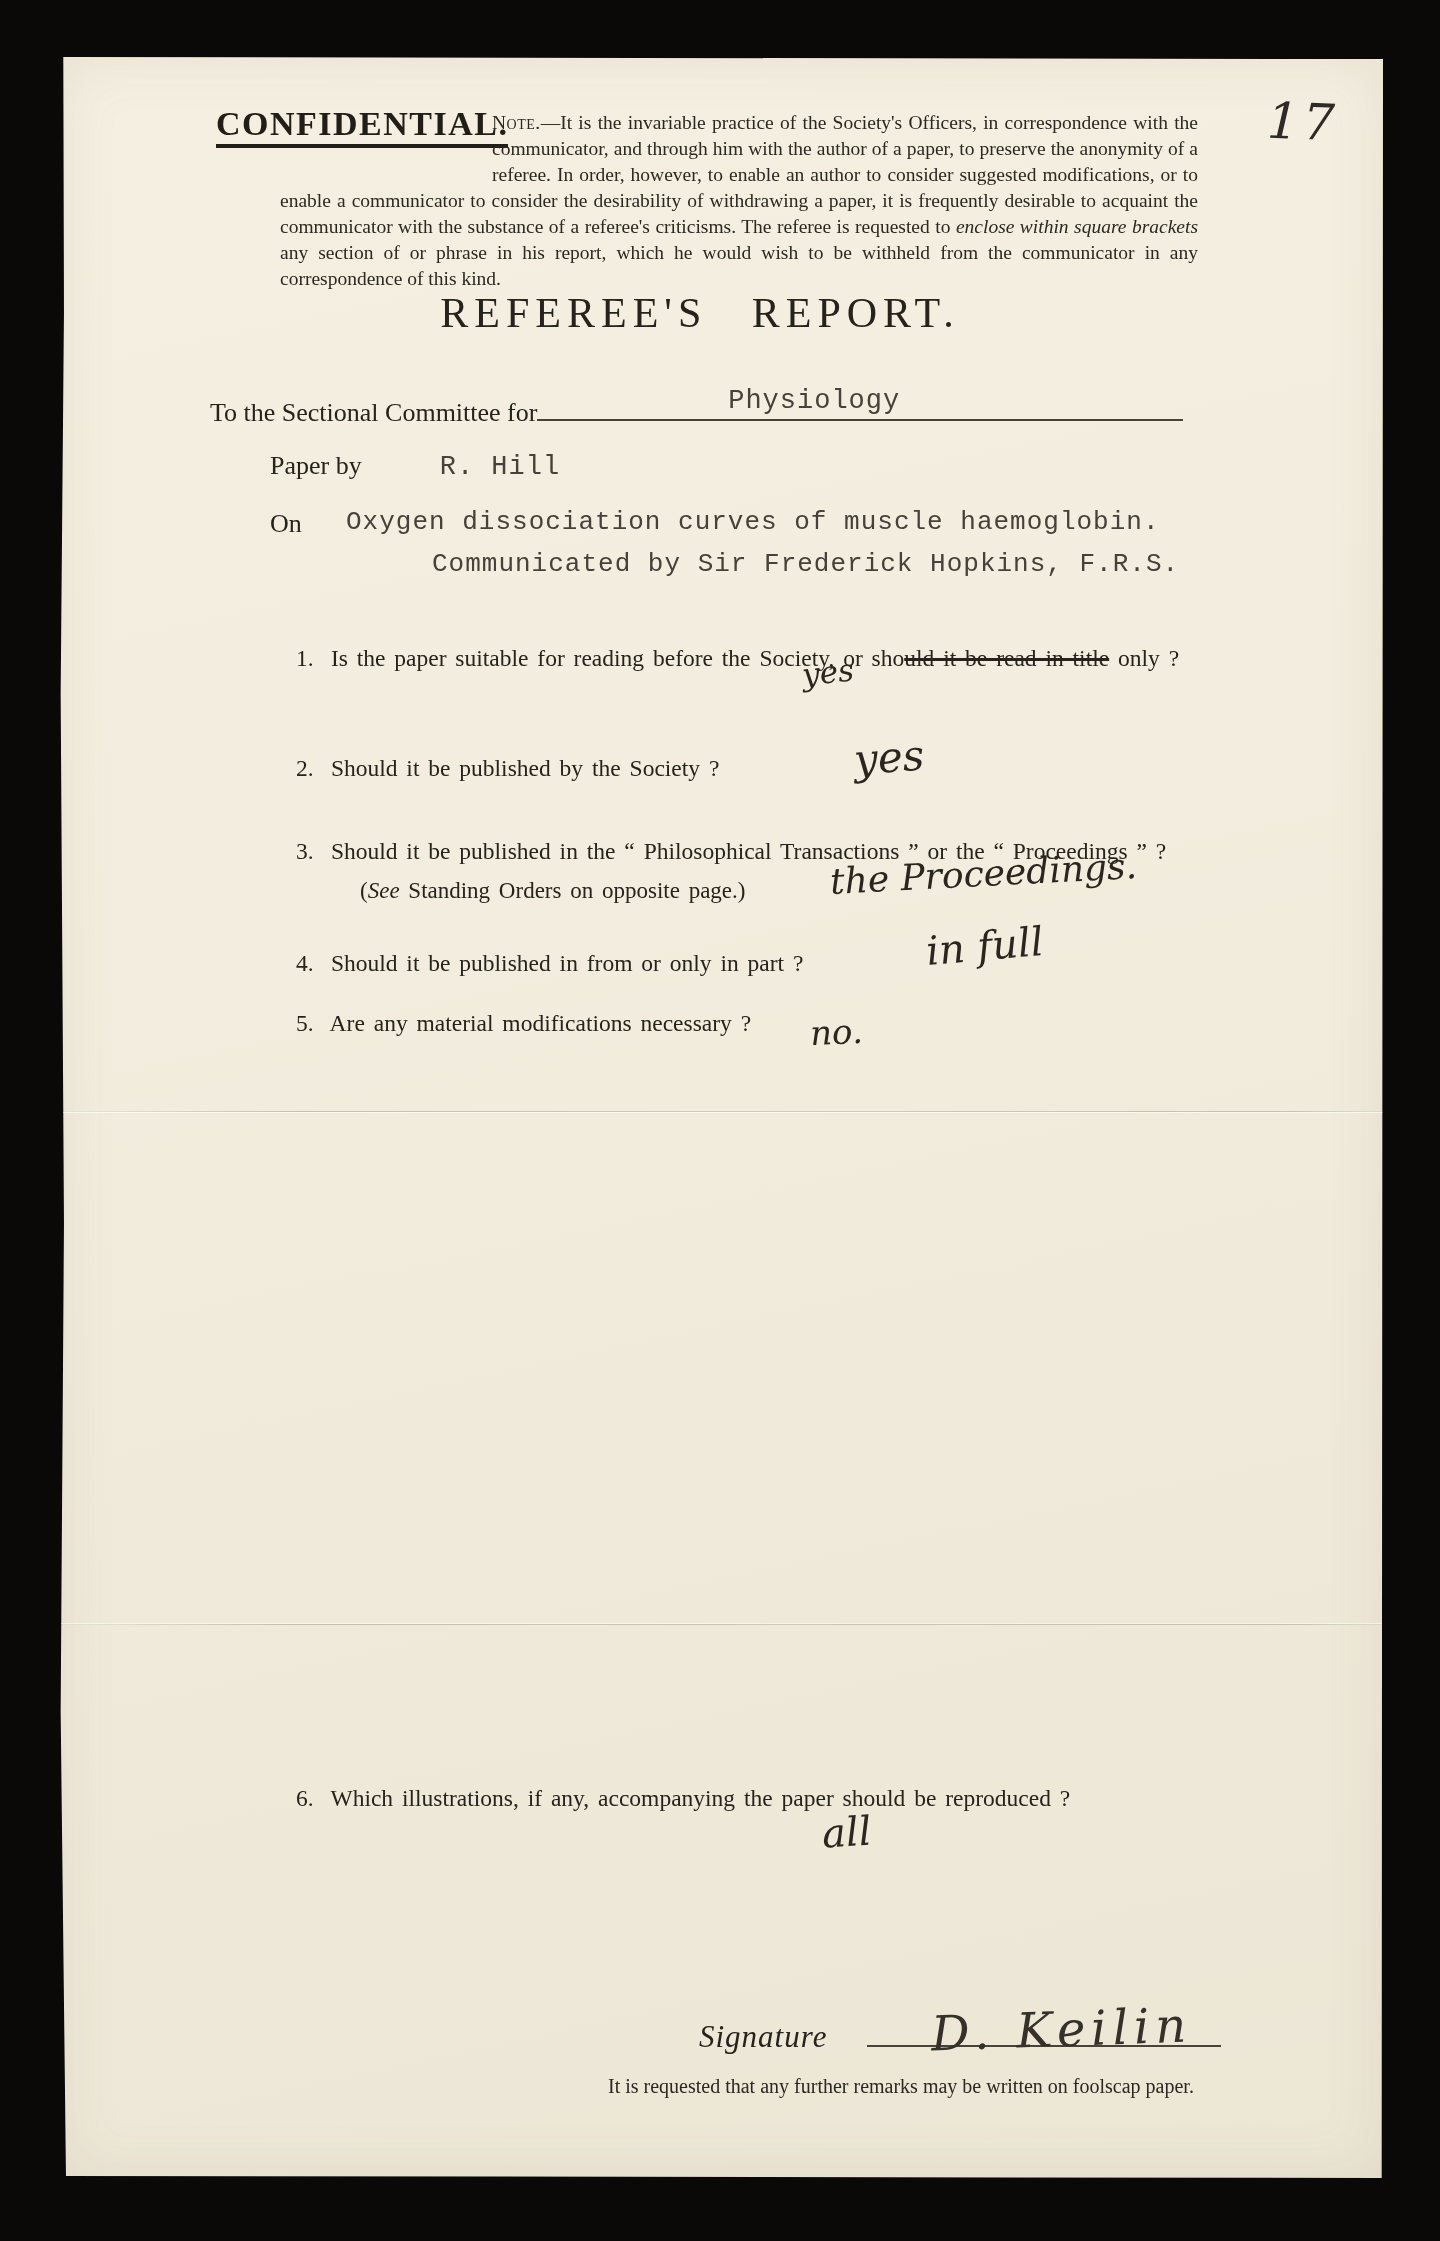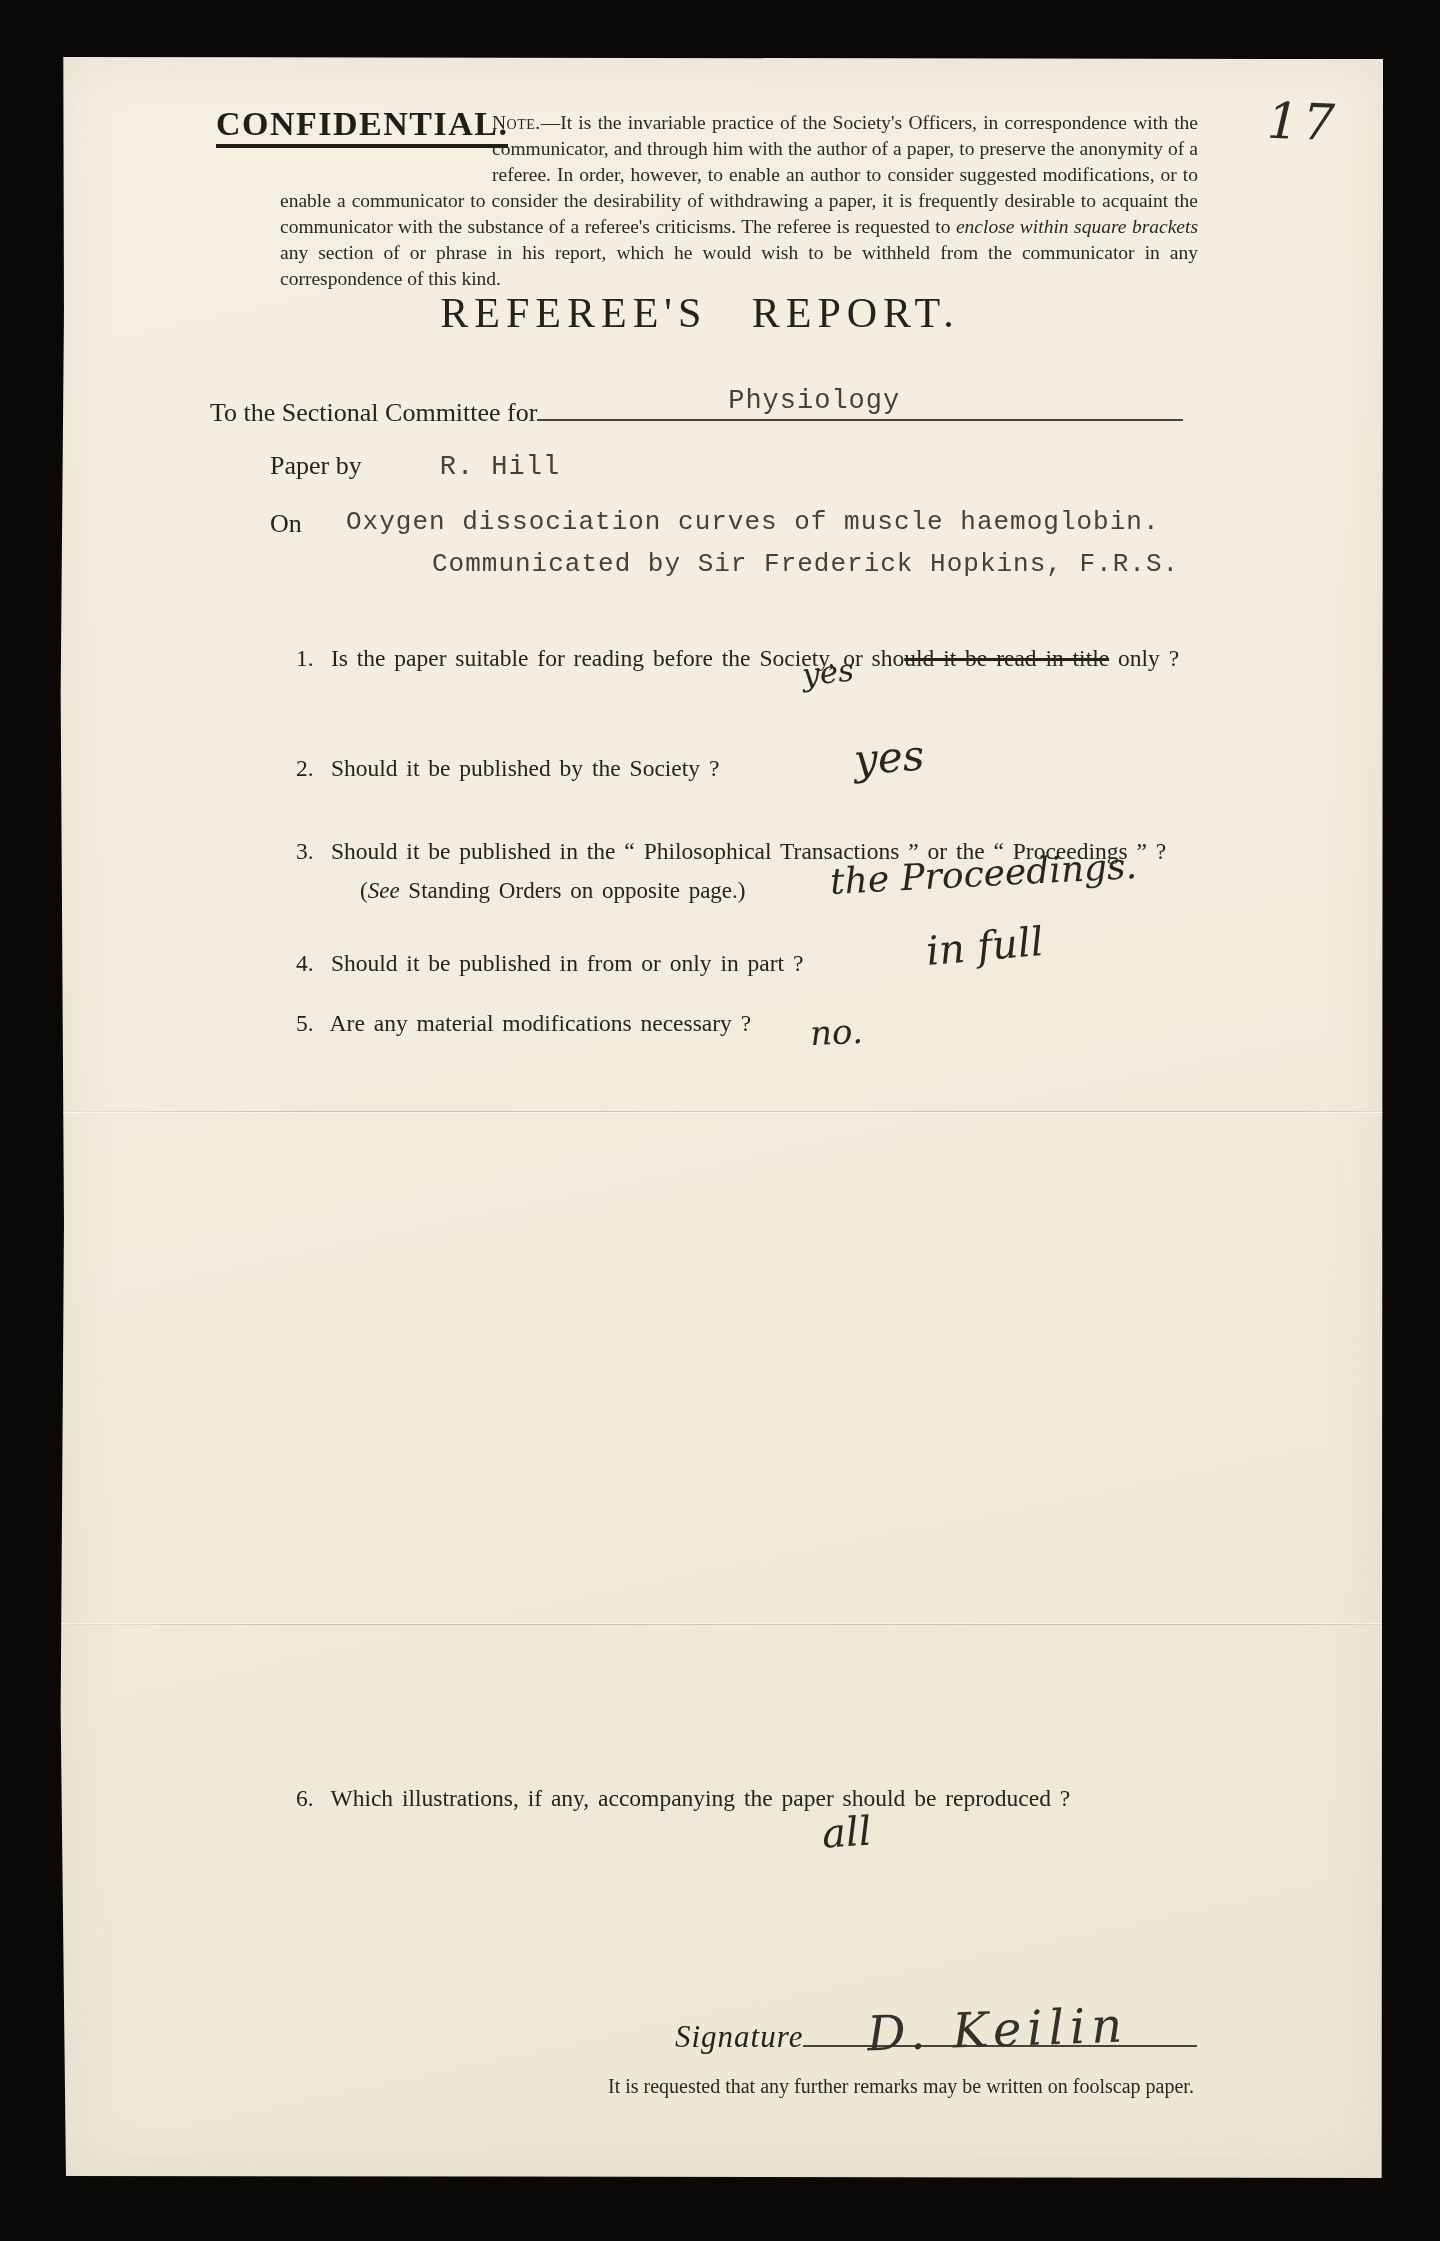--- a/index.html
+++ b/index.html
@@ -96,22 +96,22 @@
   
   .fold{
     position:absolute;left:0;right:0;height:1px;
     background:linear-gradient(to right,rgba(130,118,96,0.05),rgba(130,118,96,0.38) 18%,rgba(130,118,96,0.28) 55%,rgba(150,138,115,0.45) 92%,rgba(130,118,96,0.1));
     box-shadow:0 1px 0 rgba(255,255,252,0.65);
   }
   .fold-1{top:1054px;}
   .fold-2{top:1567px;box-shadow:0 -1px 0 rgba(255,255,252,0.55);}
   
   .signature-row{
-    position:absolute;left:615px;top:1942px;width:522px;
-    display:flex;align-items:baseline;
+    position:absolute;left:639px;top:1942px;width:522px;
+    display:flex;align-items:baseline;gap:40px;
   }
   .signature-label{font-style:italic;font-size:31px;color:#26231d;letter-spacing:1px;}
   .signature-line{flex:1;border-bottom:2px solid #47423a;height:46px;position:relative;}
   .signature-value{
     position:absolute;left:64px;bottom:-12px;
     font-family:"DejaVu Serif",serif;font-style:italic;
     font-size:48px;color:#34302a;letter-spacing:6px;
     transform:rotate(-2deg);white-space:nowrap;
   }
   

